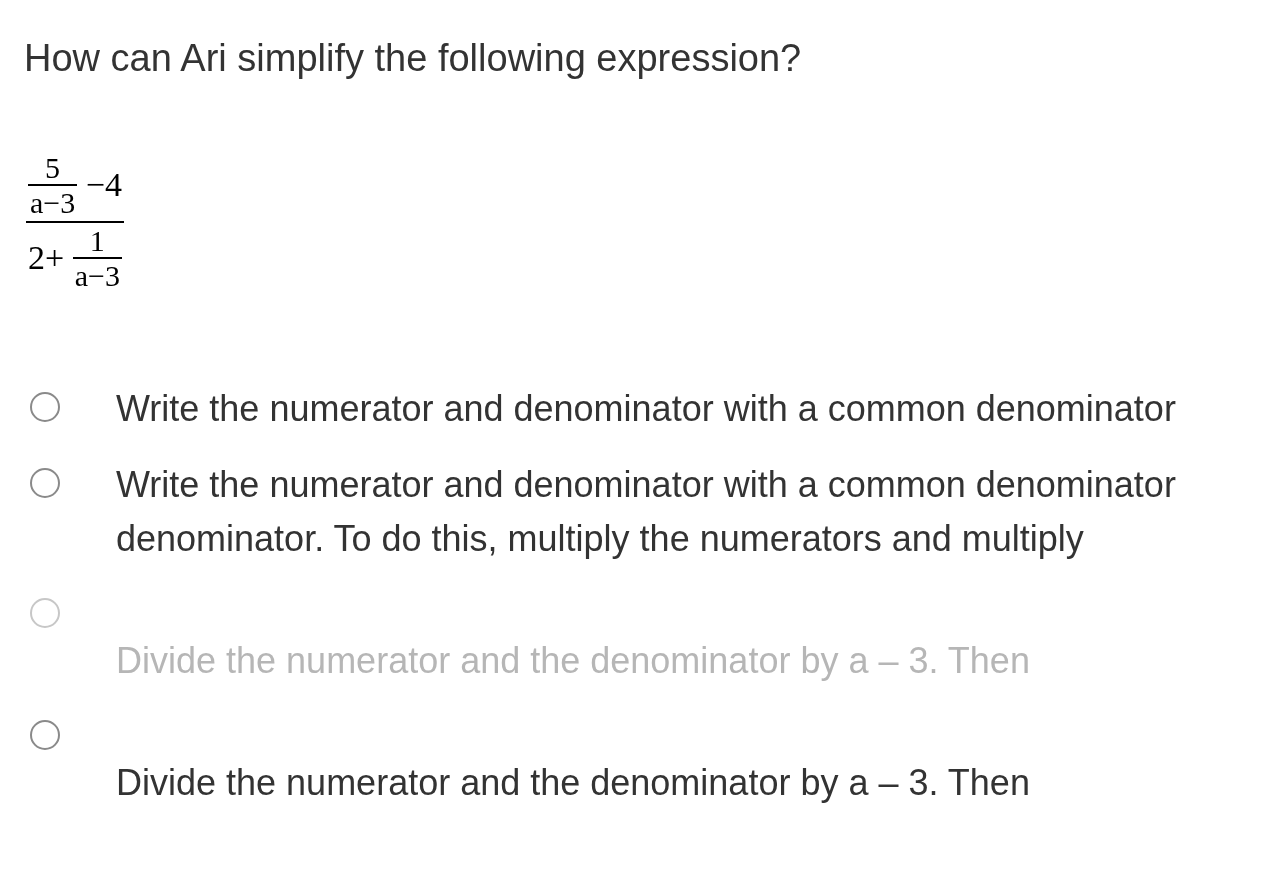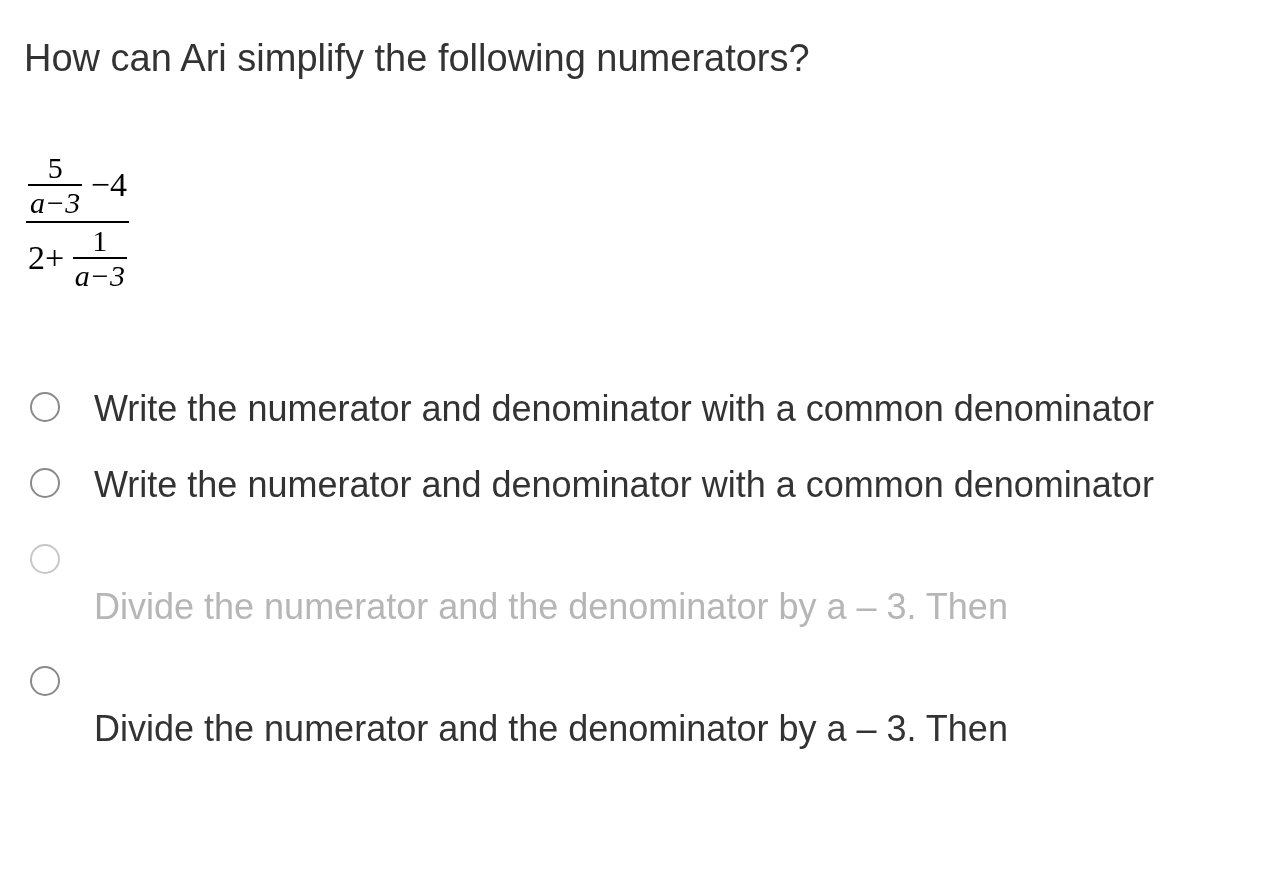--- a/index.html
+++ b/index.html
@@ -71,20 +71,21 @@
     margin-top: 0;
   }
   .option {
     display: flex;
     align-items: flex-start;
     font-size: 36px;
     color: #333333;
     line-height: 1.5;
     margin-bottom: 22px;
     white-space: nowrap;
+    gap: 22px;
   }
   .option .radio {
     flex: 0 0 auto;
     width: 30px;
     height: 30px;
     border: 2px solid #8a8a8a;
     border-radius: 50%;
     margin-top: 10px;
     margin-right: 34px;
     margin-left: 6px;
@@ -100,27 +101,27 @@
   }
   .option.faded .text {
     color: #b6b6b6;
   }
   .option.faded .radio {
     border-color: #c7c7c7;
   }
   .nowrap-clip {
     overflow: hidden;
   }
-  .ital-a { font-style: italic; }
+  .ital-a { }
 </style>
 </head>
 <body>
 
 <div class="container nowrap-clip">
-  <div class="question">How can Ari simplify the following numerators?</div>
+  <div class="question">How can Ari simplify the following expression?</div>
 
   <div class="expression">
     <span class="big-frac">
       <span class="big-num">
         <span class="small-frac">
           <span class="small-num">5</span>
           <span class="small-bar"></span>
           <span class="small-den"><span class="ital-a">a−3</span></span>
         </span>
         <span class="vcentered">−4</span>
@@ -143,20 +144,21 @@
       <div class="radio"></div>
       <div class="text">
         <span> Write the numerator and denominator with a common denominator</span><br>
       </div>
     </div>
 
     <div class="option">
       <div class="radio"></div>
       <div class="text">
         <span> Write the numerator and denominator with a common denominator</span><br>
+        <span>denominator. To do this, multiply the numerators and multiply</span>
       </div>
     </div>
 
     <div class="option single-line faded">
       <div class="radio"></div>
       <div class="text">
         <span> Divide the numerator and the denominator by a – 3. Then</span>
       </div>
     </div>
 

